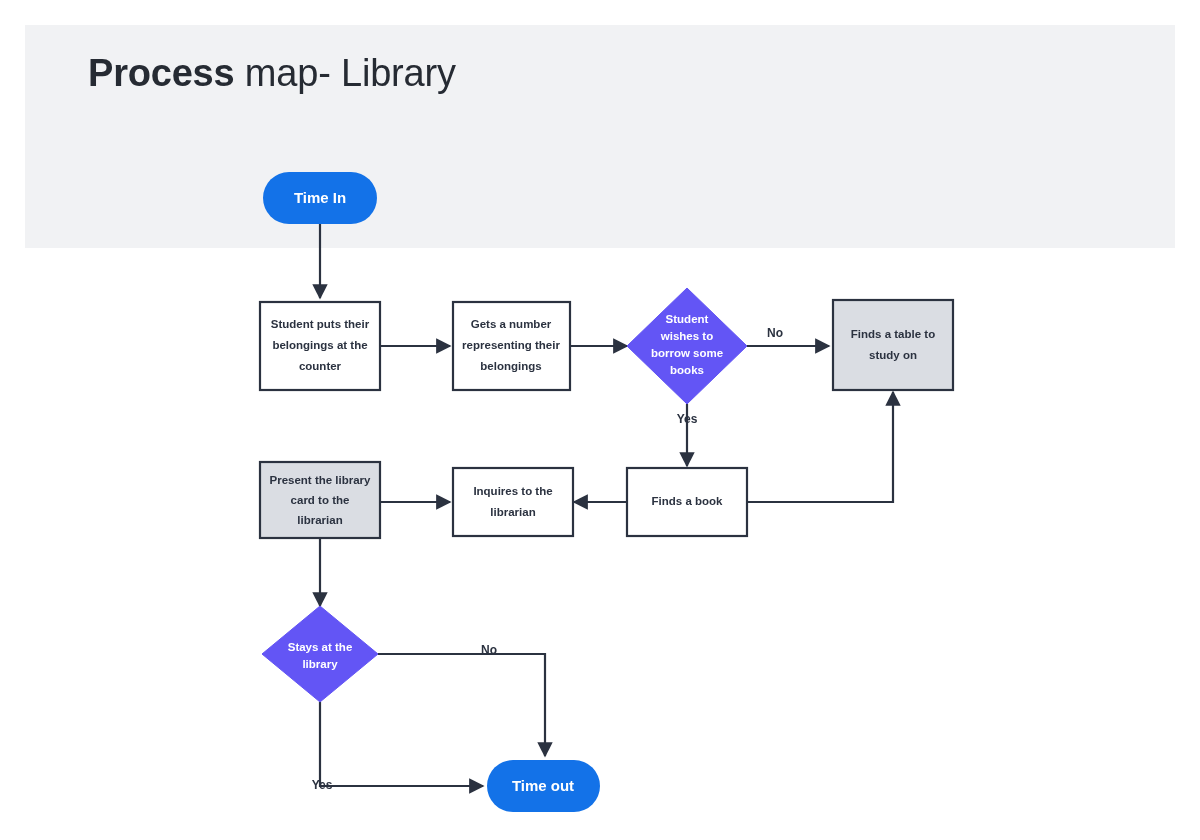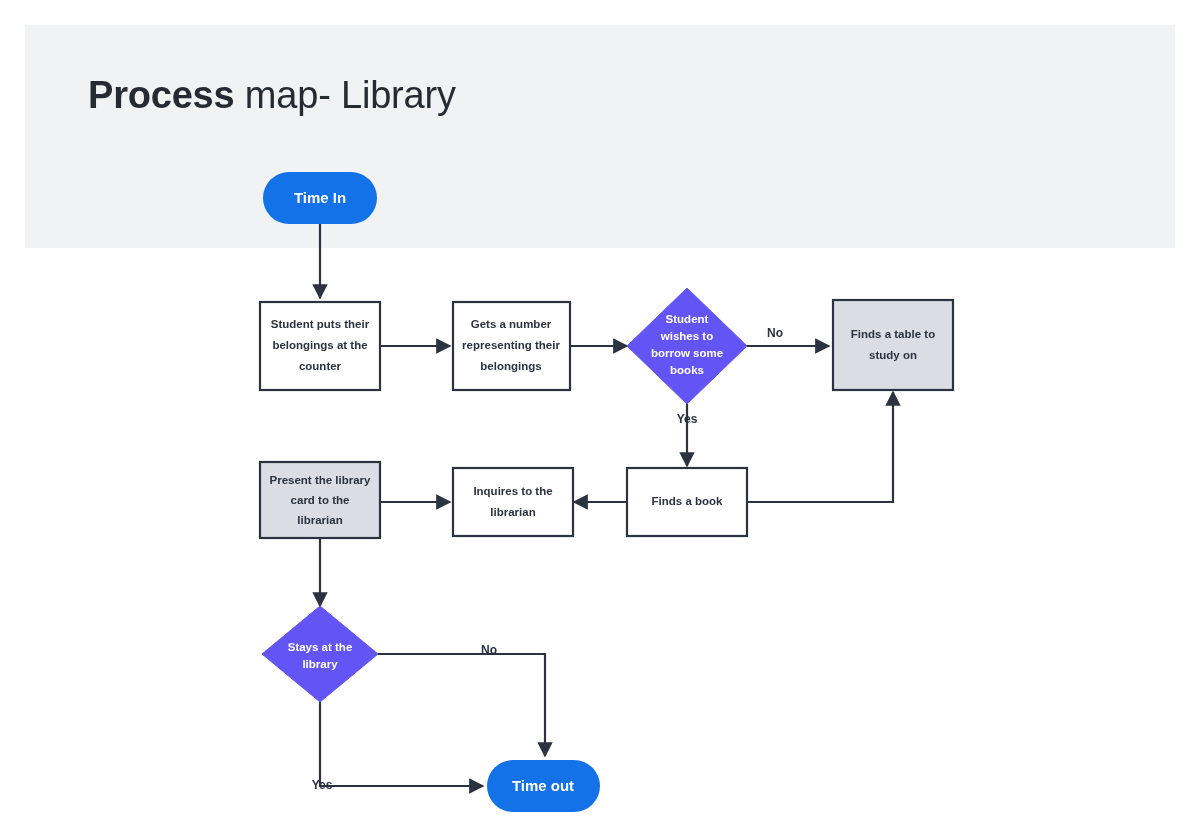--- a/index.html
+++ b/index.html
@@ -23,21 +23,21 @@
     position: absolute;
     left: 25px;
     top: 25px;
     width: 1150px;
     height: 223px;
     background: #f1f2f4;
   }
   .page-title {
     position: absolute;
     left: 88px;
-    top: 74px;
+    top: 52px;
     font-size: 38px;
     line-height: 1.15;
     color: #262b33;
     letter-spacing: -0.2px;
     white-space: nowrap;
   }
   .page-title .strong {
     font-weight: 700;
   }
   .page-title .light {

